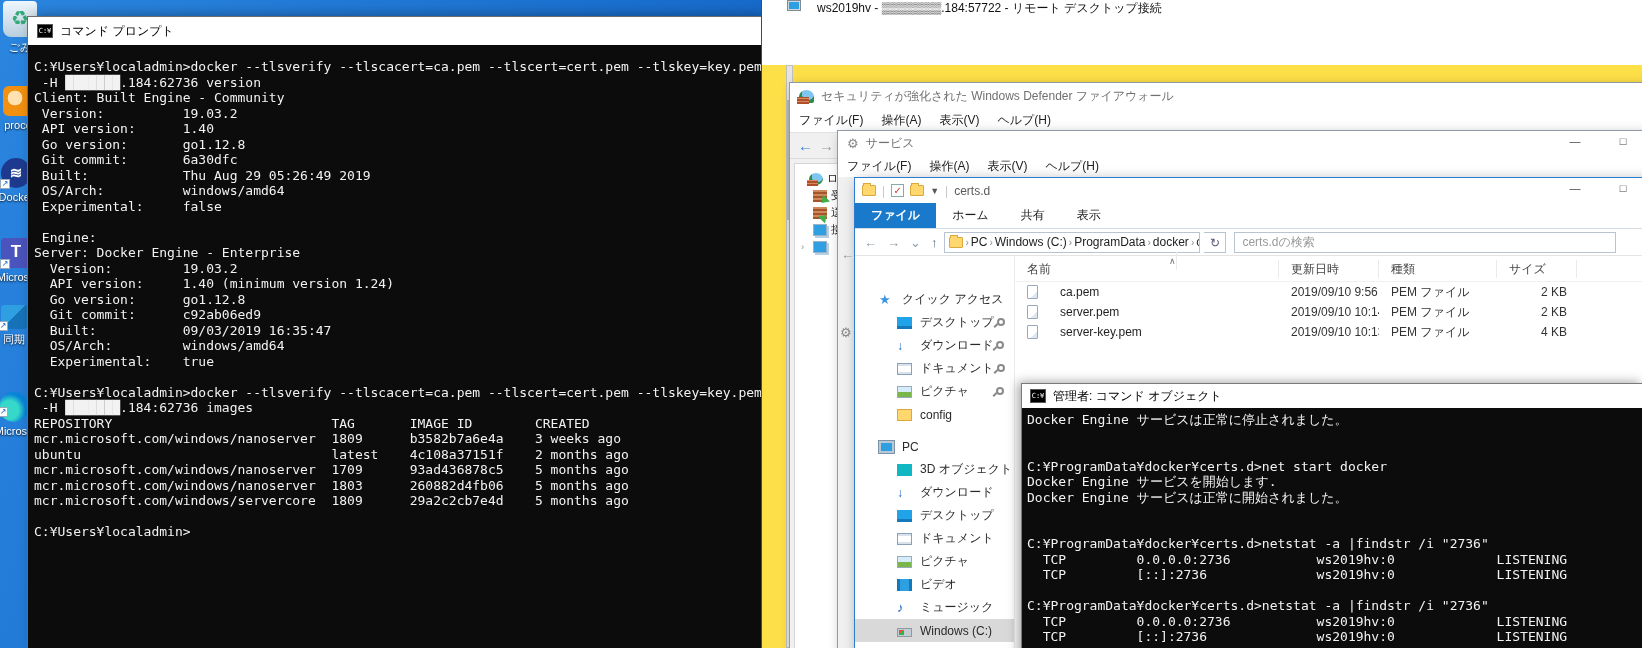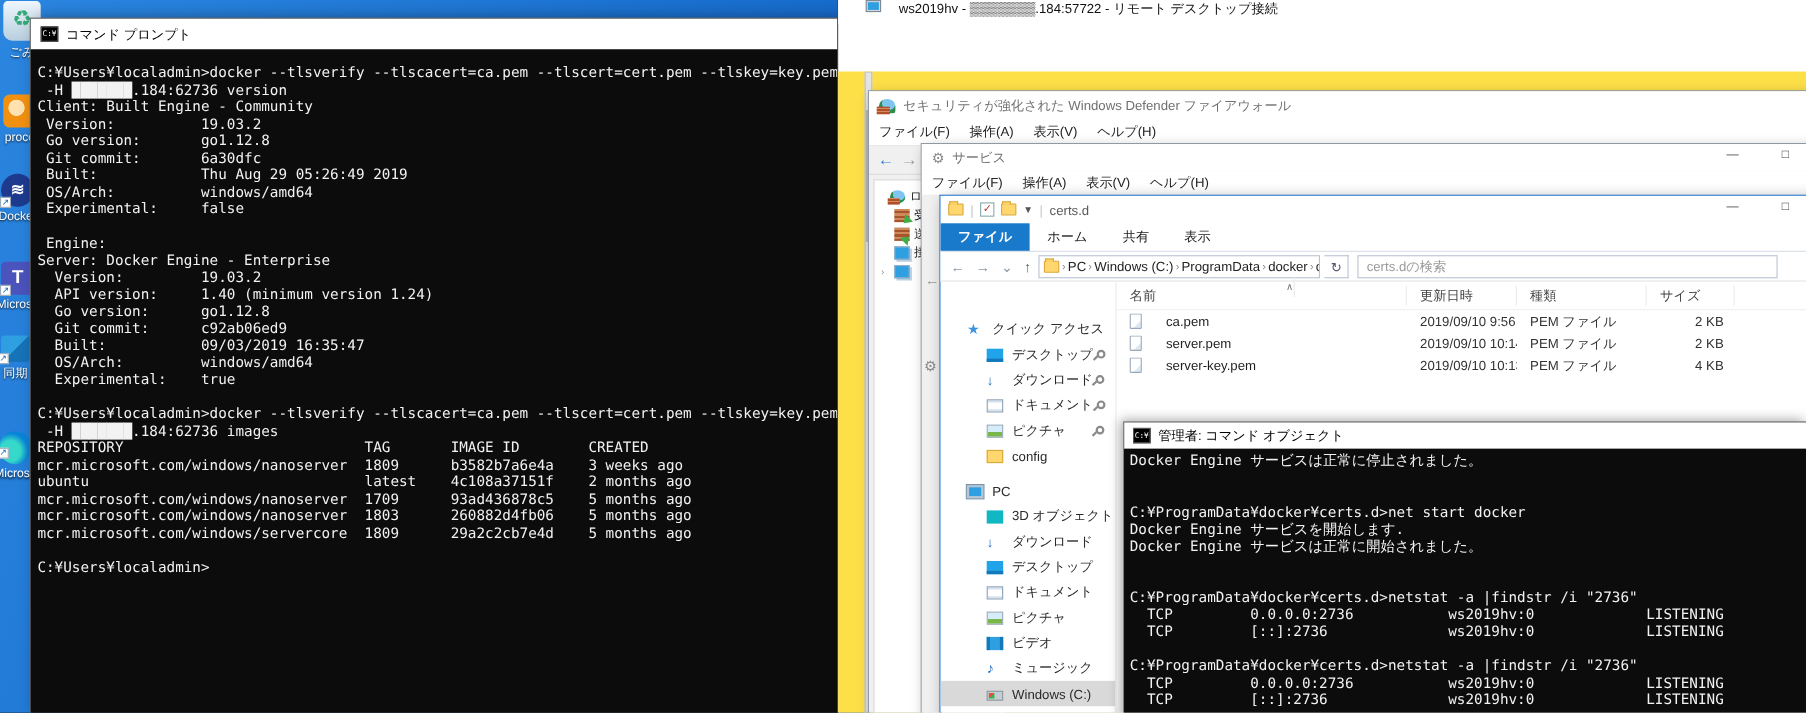--- a/index.html
+++ b/index.html
@@ -208,20 +208,21 @@
       <span class="cmdico"></span>
       <span>コマンド プロンプト</span>
     </div>
     <div class="term-cont termbody">
       <div>
 
       <div class="tline">C:¥Users¥localadmin&gt;docker --tlsverify --tlscacert=ca.pem --tlscert=cert.pem --tlskey=key.pem</div>
           <div class="tline"> -H ███████.184:62736 version</div>
           <div class="tline">Client: Built Engine - Community</div>
           <div class="tline"> Version:          19.03.2</div>
+          <div class="tline"> API version:      1.40</div>
           <div class="tline"> Go version:       go1.12.8</div>
           <div class="tline"> Git commit:       6a30dfc</div>
           <div class="tline"> Built:            Thu Aug 29 05:26:49 2019</div>
           <div class="tline"> OS/Arch:          windows/amd64</div>
           <div class="tline"> Experimental:     false</div>
           <div class="tline"></div>
           <div class="tline"> Engine:</div>
           <div class="tline">Server: Docker Engine - Enterprise</div>
           <div class="tline">  Version:         19.03.2</div>
           <div class="tline">  API version:     1.40 (minimum version 1.24)</div>

